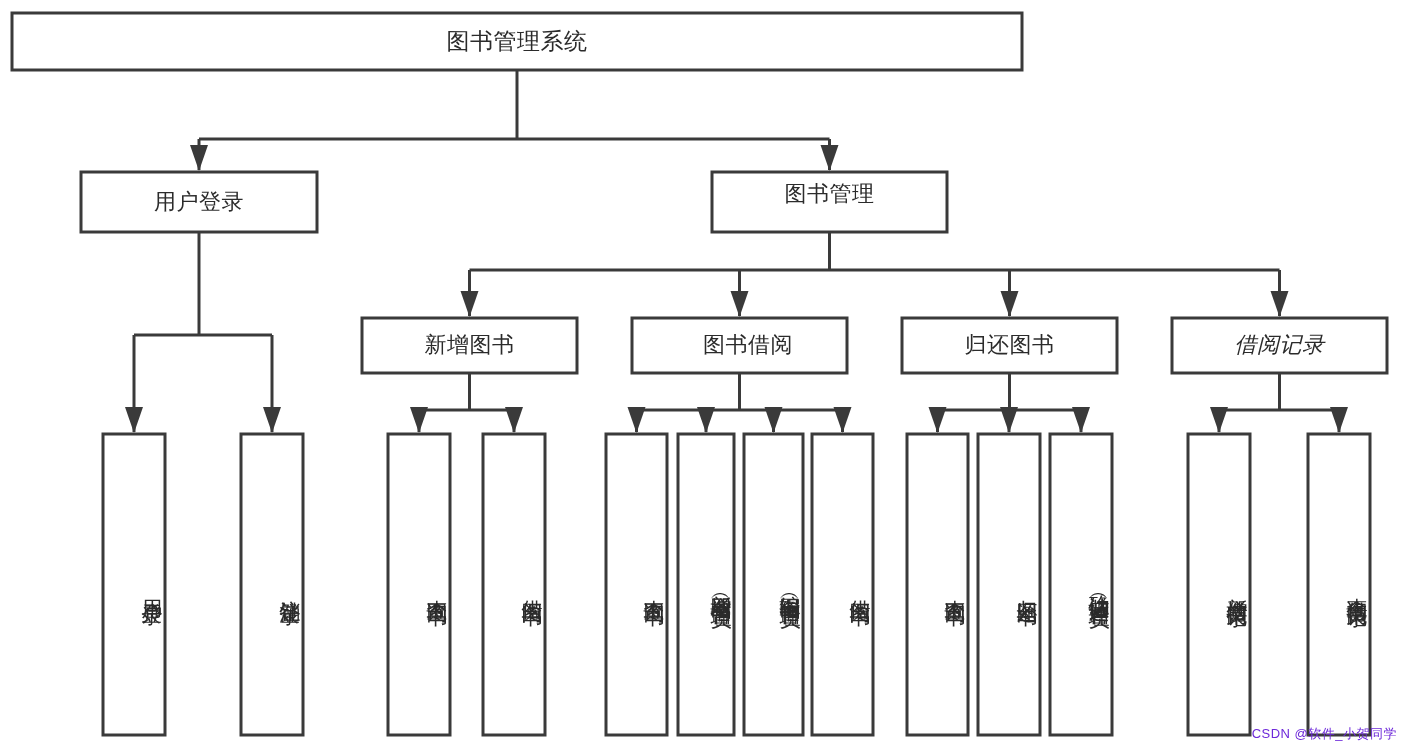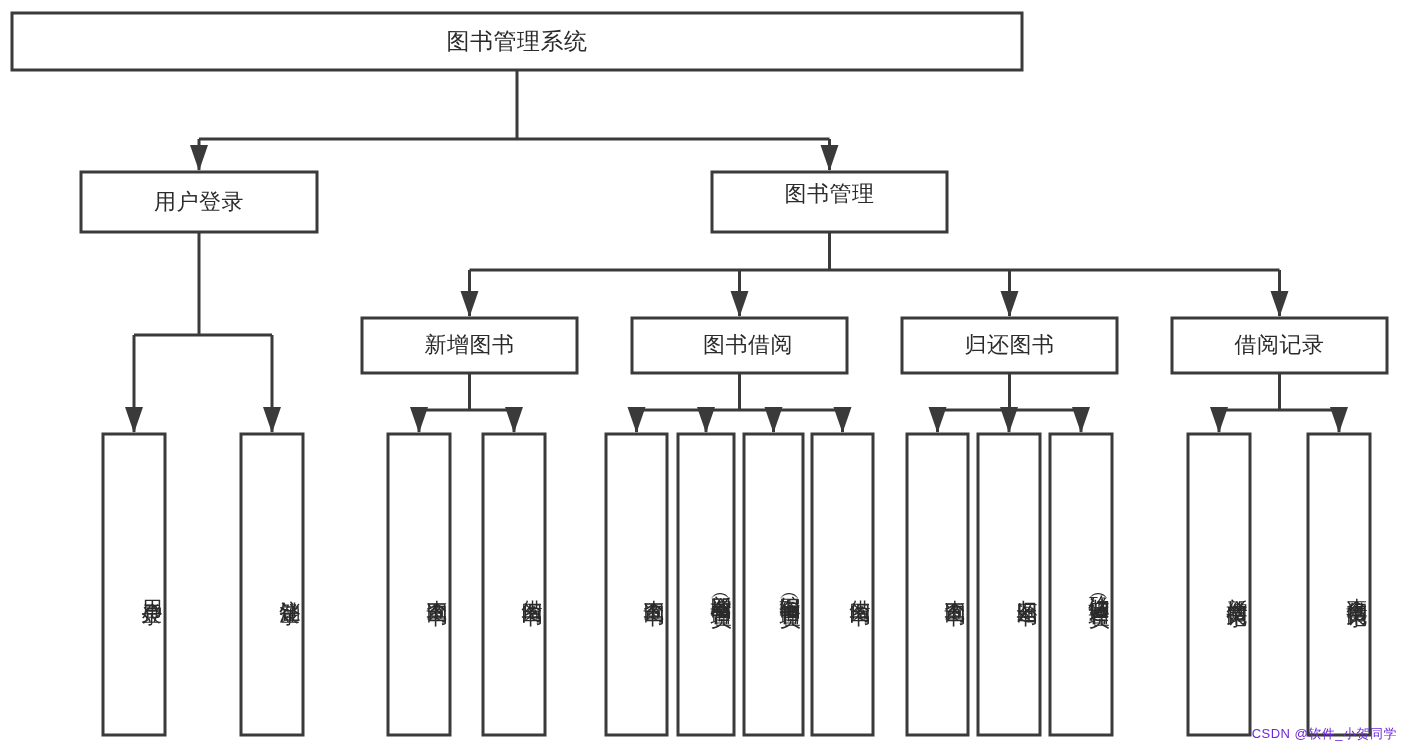--- a/index.html
+++ b/index.html
@@ -164,21 +164,21 @@
       </g>
   </svg>
 
   <div id="labels">
       <div class="node-label h-label root-label" style="left: 12px; top: 13px; width: 1010px; height: 57px;">图书管理系统</div>
       <div class="node-label h-label" style="left: 81px; top: 172px; width: 236px; height: 60px;">用户登录</div>
       <div class="node-label h-label" style="left: 712px; top: 172px; width: 235px; height: 44px;">图书管理</div>
       <div class="node-label h-label" style="left: 362px; top: 318px; width: 215px; height: 55px;">新增图书</div>
       <div class="node-label h-label" style="left: 632px; top: 318px; width: 215px; height: 55px; padding-left: 17px;">图书借阅</div>
       <div class="node-label h-label" style="left: 902px; top: 318px; width: 215px; height: 55px;">归还图书</div>
-      <div class="node-label h-label" style="left: 1172px; top: 318px; width: 215px; height: 55px;">借阅记录</div>
+      <div class="node-label h-label" style="left: 1172px; top: 318px; width: 215px; height: 55px; font-style: italic;">借阅记录</div>
       <div class="node-label v-label" style="left: 103px; top: 434px; width: 62px; height: 301px;">用户登录</div>
       <div class="node-label v-label" style="left: 241px; top: 434px; width: 62px; height: 301px;">注销登录</div>
       <div class="node-label v-label" style="left: 388px; top: 434px; width: 62px; height: 301px;">查询图书</div>
       <div class="node-label v-label" style="left: 483px; top: 434px; width: 62px; height: 301px;">借阅图书</div>
       <div class="node-label v-label" style="left: 606px; top: 434px; width: 61px; height: 301px;">查询图书</div>
       <div class="node-label v-label" style="left: 678px; top: 434px; width: 56px; height: 301px;">新增图书（管理员）</div>
       <div class="node-label v-label" style="left: 744px; top: 434px; width: 59px; height: 301px;">编辑图书（管理员）</div>
       <div class="node-label v-label" style="left: 812px; top: 434px; width: 61px; height: 301px;">借阅图书</div>
       <div class="node-label v-label" style="left: 907px; top: 434px; width: 61px; height: 301px;">查询图书</div>
       <div class="node-label v-label" style="left: 978px; top: 434px; width: 62px; height: 301px;">归还图书</div>

